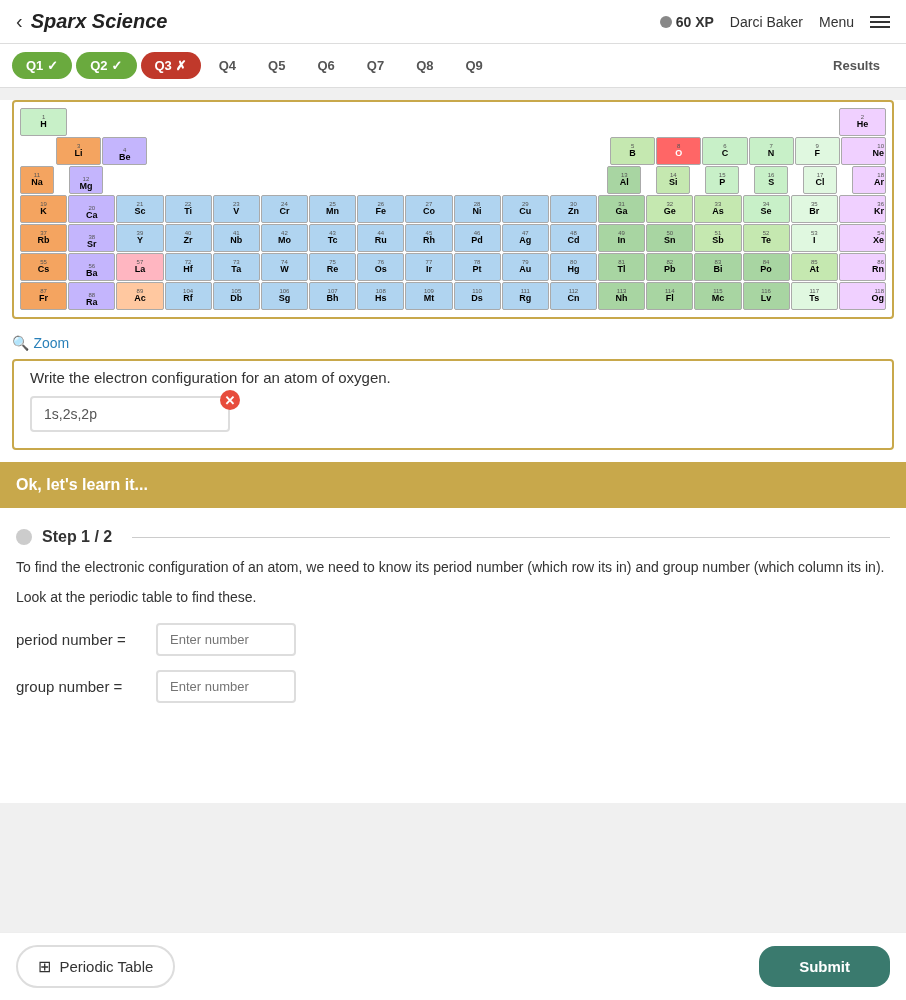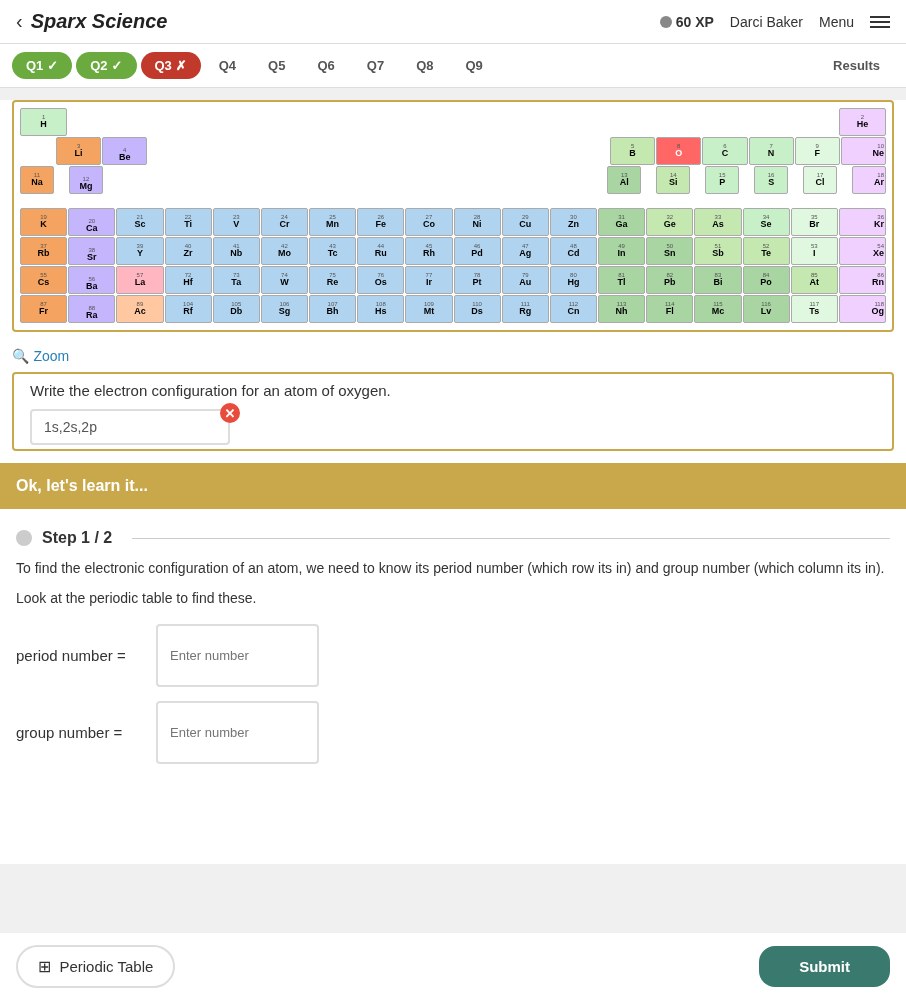--- a/index.html
+++ b/index.html
@@ -152,21 +152,21 @@
       align-items: center;
       gap: 4px;
       color: #2980b9;
       font-size: 14px;
       cursor: pointer;
       padding: 4px 12px 8px;
     }
 
     
     .question-area {
-      padding: 8px 16px 4px;
+      padding: 8px 16px 16px;
       border: 2px solid #c8a84b;
       margin: 0 12px 12px;
       border-radius: 4px;
     }
     .question-text {
       font-size: 15px;
       color: #333;
       margin-bottom: 10px;
     }
     .answer-row {
@@ -248,24 +248,24 @@
       margin: 14px 0;
     }
     .field-label {
       font-size: 15px;
       color: #333;
       min-width: 130px;
     }
     .field-input {
       border: 2px solid #ddd;
       border-radius: 4px;
-      padding: 22px 12px;
+      padding: 7px 12px;
       font-size: 13px;
       color: #aaa;
-      width: 163px;
+      width: 140px;
     }
 
     
     .bottom-bar {
       display: flex;
       justify-content: space-between;
       align-items: center;
       padding: 12px 16px;
       position: fixed;
       bottom: 0;
@@ -412,21 +412,21 @@
         <div class="cell cell-halogen">
             <span class="num">9</span>
             <span class="sym">F</span>
           </div>
         <div class="cell cell-noble">
             <span class="num">10</span>
             <span class="sym">Ne</span>
           </div>
       </div>
 
-      <div style="display:grid; grid-template-columns: repeat(18, 1fr); gap:15px; margin-bottom:14px;">
+      <div style="display:grid; grid-template-columns: repeat(18, 1fr); gap:15px; margin-bottom:1px;">
         <div class="cell cell-alkali">
             <span class="num">11</span>
             <span class="sym">Na</span>
           </div>
         <div class="cell cell-alkaline">
             <span class="num">12</span>
             <span class="sym">Mg</span>
           </div>
         <div class="cell-empty" style="grid-column: span 10;"></div>
         <div class="cell cell-post">

